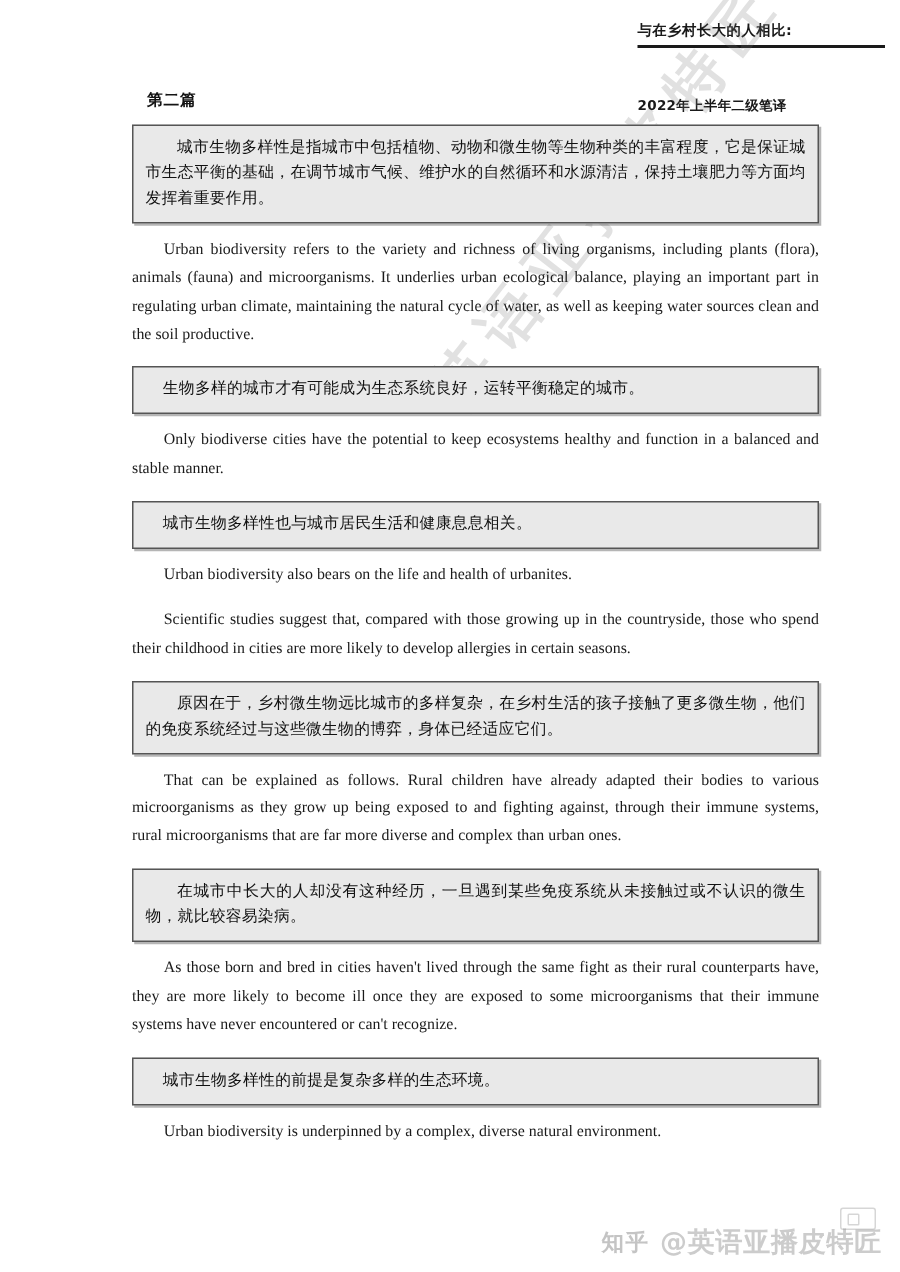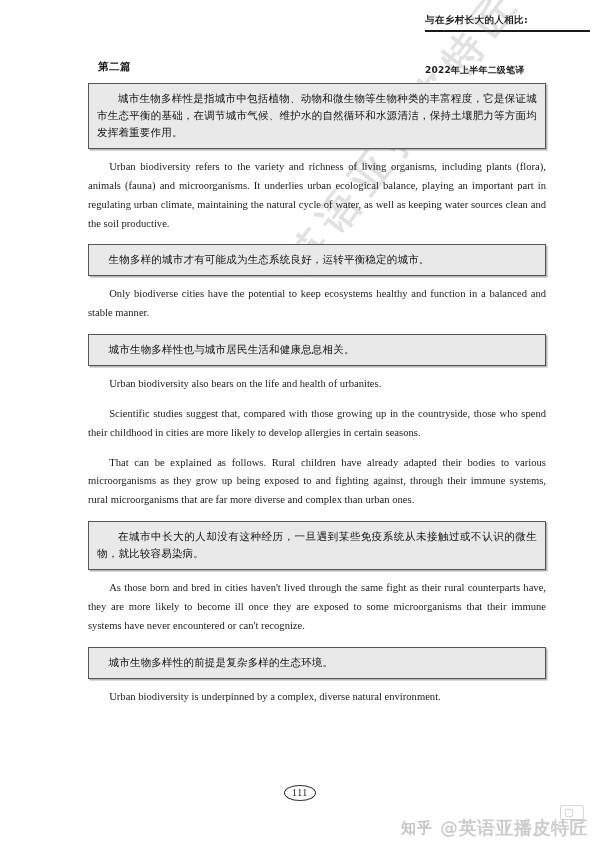--- a/index.html
+++ b/index.html
@@ -227,40 +227,40 @@
 
     <div class="cn-box single">
       <p>城市生物多样性也与城市居民生活和健康息息相关。</p>
     </div>
 
     <p class="en-para">Urban biodiversity also bears on the life and health of urbanites.</p>
 
 
     <p class="en-para">Scientific studies suggest that, compared with those growing up in the countryside, those who spend their childhood in cities are more likely to develop allergies in certain seasons.</p>
 
+    <div class="cn-box">
+      <p>原因在于，乡村微生物远比城市的多样复杂，在乡村生活的孩子接触了更多微生物，他们的免疫系统经过与这些微生物的博弈，身体已经适应它们。</p>
+    </div>
 
     <p class="en-para">That can be explained as follows. Rural children have already adapted their bodies to various microorganisms as they grow up being exposed to and fighting against, through their immune systems, rural microorganisms that are far more diverse and complex than urban ones.</p>
 
     <div class="cn-box">
       <p>在城市中长大的人却没有这种经历，一旦遇到某些免疫系统从未接触过或不认识的微生物，就比较容易染病。</p>
     </div>
 
     <p class="en-para">As those born and bred in cities haven't lived through the same fight as their rural counterparts have, they are more likely to become ill once they are exposed to some microorganisms that their immune systems have never encountered or can't recognize.</p>
 
     <div class="cn-box single">
       <p>城市生物多样性的前提是复杂多样的生态环境。</p>
     </div>
 
     <p class="en-para tight">Urban biodiversity is underpinned by a complex, diverse natural environment.</p>
 
   </div>
 
-  <div class="page-number-wrap">
-    <span class="page-number">111</span>
-  </div>
 
   <div class="zhihu-bar">
     <div class="zhihu-badge"></div>
     <div class="zhihu-mark">
       <span class="zhihu-logo">知乎</span>
       <span class="zhihu-user">@英语亚播皮特匠</span>
     </div>
   </div>
 
 </div>

